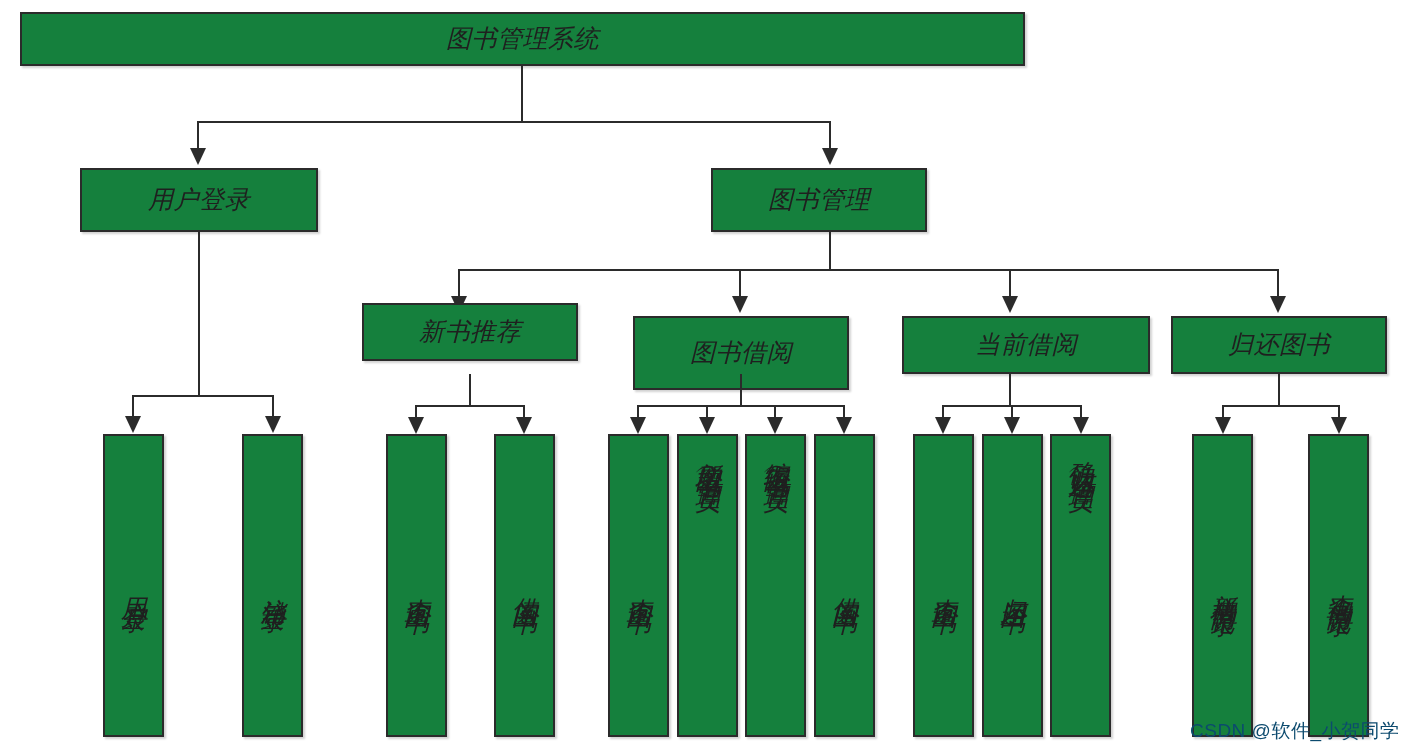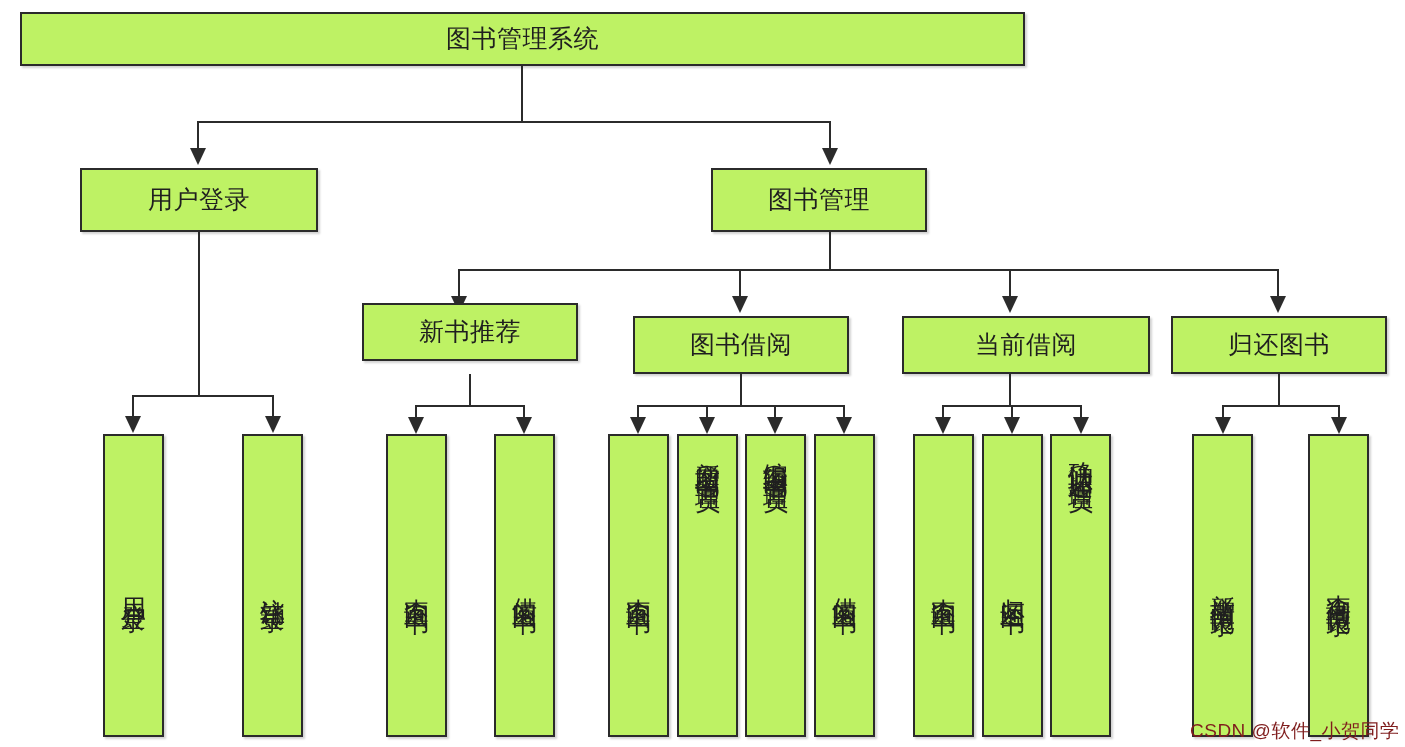--- a/index.html
+++ b/index.html
@@ -11,26 +11,27 @@
     position:relative;
     width:1405px;
     height:747px;
     background:#ffffff;
     overflow:hidden;
   }
   
   .node{
     position:absolute;
     box-sizing:border-box;
-    background:#bef264;
+    background:#15803d;
     border:2px solid #2b2b2b;
     display:flex;
     align-items:center;
     justify-content:center;
     box-shadow:2px 2px 2px rgba(0,0,0,0.18);
+    font-style:italic;
   }
   .node .lbl{
     white-space:nowrap;
     line-height:1.1;
   }
   .node.h .lbl{
     font-size:25px;
     letter-spacing:0.5px;
   }
   .node.title .lbl{font-size:25px;}
@@ -60,21 +61,21 @@
     position:absolute;
     width:0;height:0;
     border-left:8px solid transparent;
     border-right:8px solid transparent;
     border-top:17px solid #2b2b2b;
   }
   
   #watermark{
     position:absolute;
     font-size:19px;
-    color:#7f1d1d;
+    color:#0c4a6e;
     white-space:nowrap;
     letter-spacing:0.5px;
   }
 </style>
 </head>
 <body>
 
 <div id="canvas">
 
   <div class="node title h" style="left:20px;top:12px;width:1005px;height:54px;">
@@ -112,21 +113,21 @@
   <div class="ln v" style="left:739px;top:269px;height:28px;"></div>
   <div class="arrow" style="left:732px;top:296px;"></div>
   <div class="ln v" style="left:1009px;top:269px;height:28px;"></div>
   <div class="arrow" style="left:1002px;top:296px;"></div>
   <div class="ln v" style="left:1277px;top:269px;height:28px;"></div>
   <div class="arrow" style="left:1270px;top:296px;"></div>
 
   <div class="node h" style="left:362px;top:303px;width:216px;height:58px;">
     <span class="lbl">新书推荐</span>
   </div>
-  <div class="node h" style="left:633px;top:316px;width:216px;height:58px;">
+  <div class="node h" style="left:633px;top:316px;width:216px;height:74px;">
     <span class="lbl">图书借阅</span>
   </div>
   <div class="node h" style="left:902px;top:316px;width:248px;height:58px;">
     <span class="lbl">当前借阅</span>
   </div>
   <div class="node h" style="left:1171px;top:316px;width:216px;height:58px;">
     <span class="lbl">归还图书</span>
   </div>
 
   <div class="ln v" style="left:469px;top:374px;height:32px;"></div>

